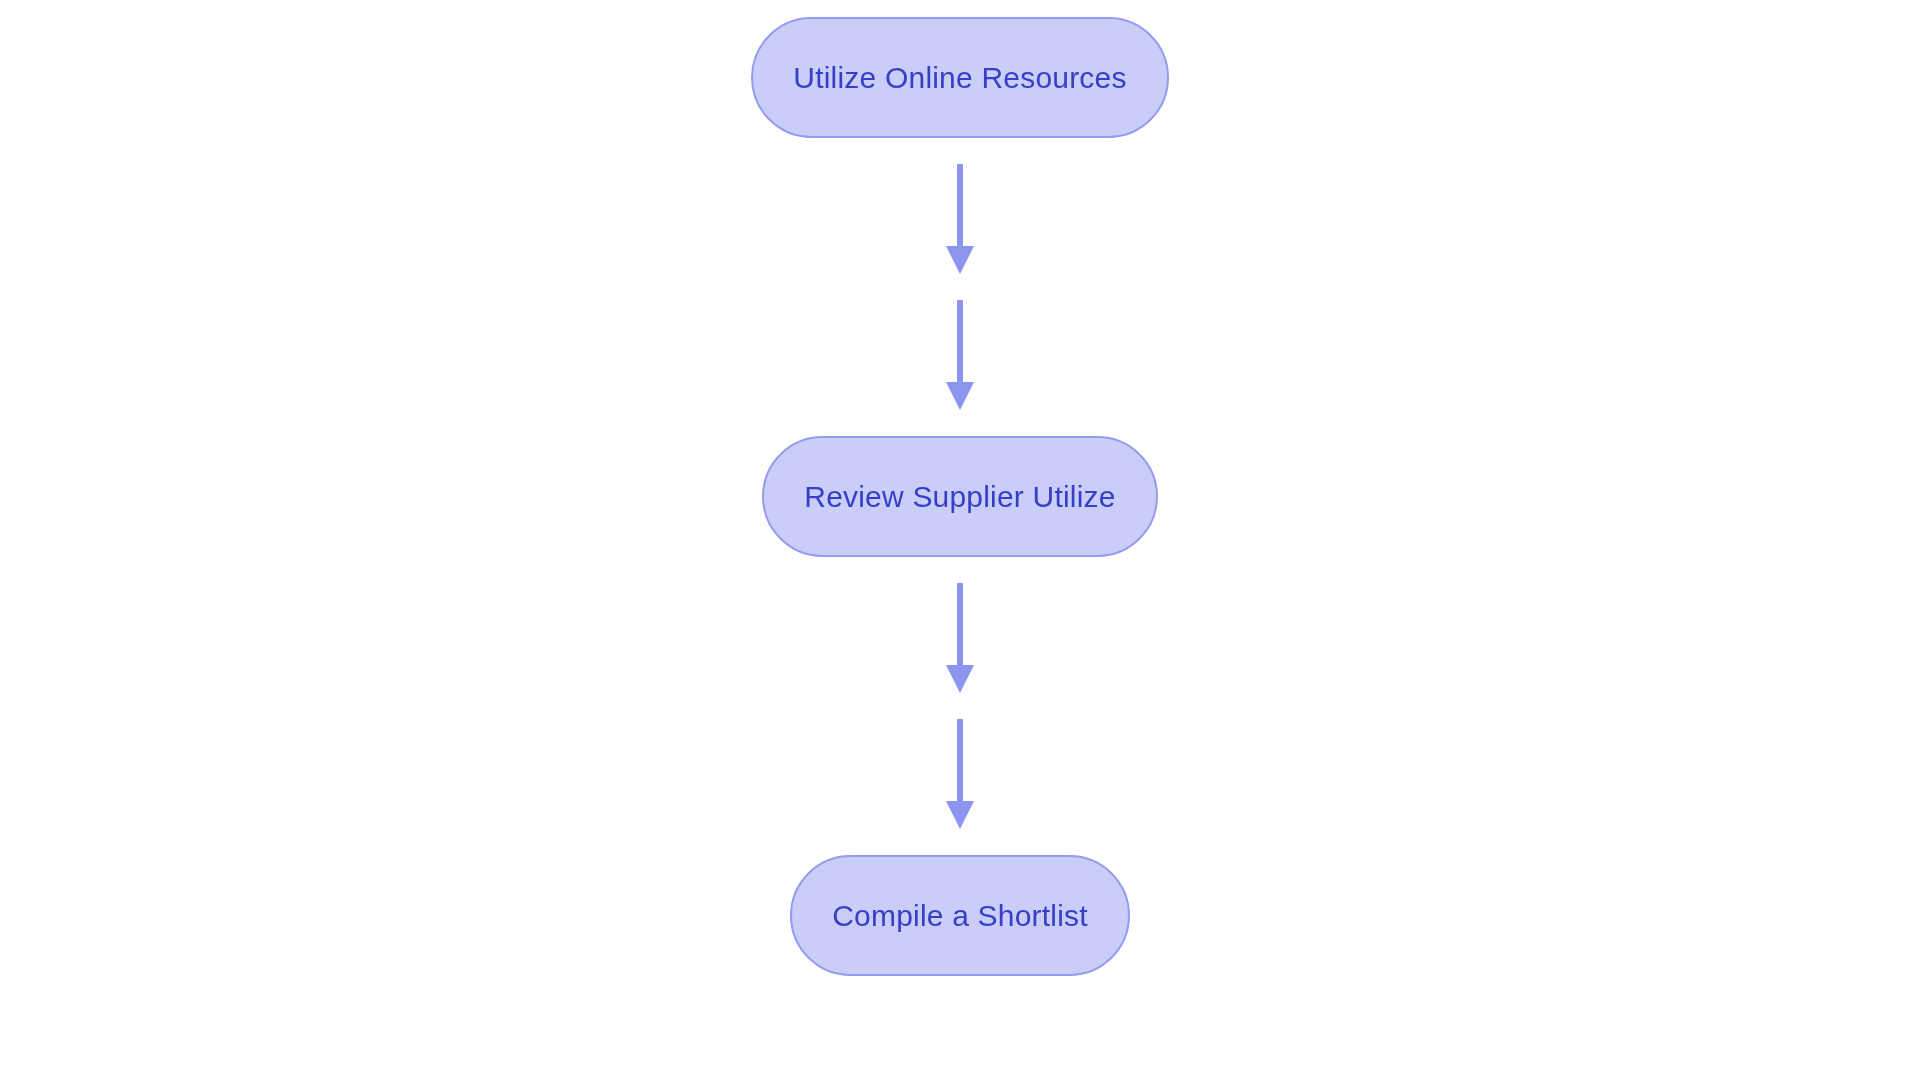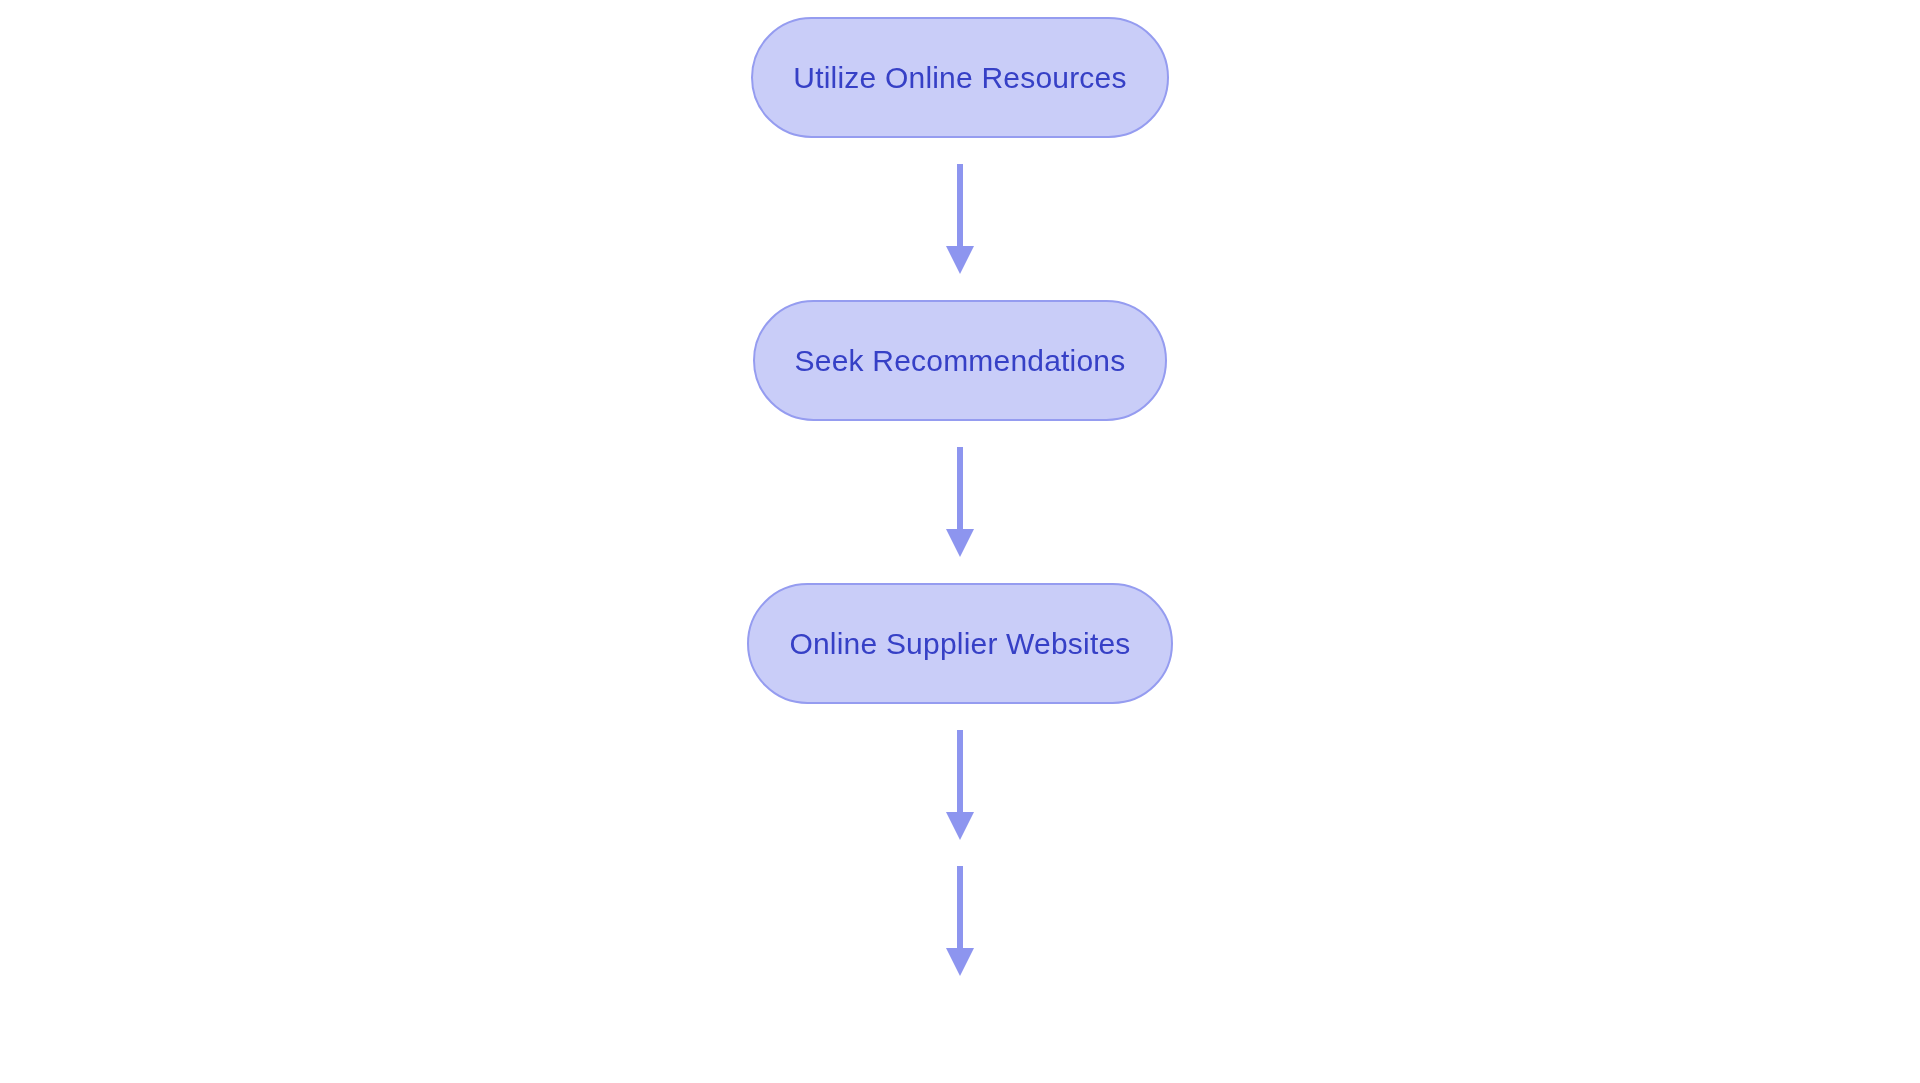--- a/index.html
+++ b/index.html
@@ -66,44 +66,44 @@
     <span>Utilize Online Resources</span>
   </div>
 
   <div class="arrow">
     <svg width="32" height="110" viewBox="0 0 32 110">
       <line x1="16" y1="0" x2="16" y2="84"></line>
       <path d="M2 82 L30 82 L16 110 Z"></path>
     </svg>
   </div>
 
-  <div class="node">
-    <span>Seek Recommendations</span>
-  </div>
 
   <div class="arrow">
     <svg width="32" height="110" viewBox="0 0 32 110">
       <line x1="16" y1="0" x2="16" y2="84"></line>
       <path d="M2 82 L30 82 L16 110 Z"></path>
     </svg>
   </div>
 
   <div class="node">
-    <span>Online Supplier Websites</span>
+    <span>Review Supplier Utilize</span>
   </div>
 
   <div class="arrow">
     <svg width="32" height="110" viewBox="0 0 32 110">
       <line x1="16" y1="0" x2="16" y2="84"></line>
       <path d="M2 82 L30 82 L16 110 Z"></path>
     </svg>
   </div>
 
 
   <div class="arrow">
     <svg width="32" height="110" viewBox="0 0 32 110">
       <line x1="16" y1="0" x2="16" y2="84"></line>
       <path d="M2 82 L30 82 L16 110 Z"></path>
     </svg>
   </div>
 
+  <div class="node">
+    <span>Compile a Shortlist</span>
+  </div>
 
 </div>
 
 </body></html>

